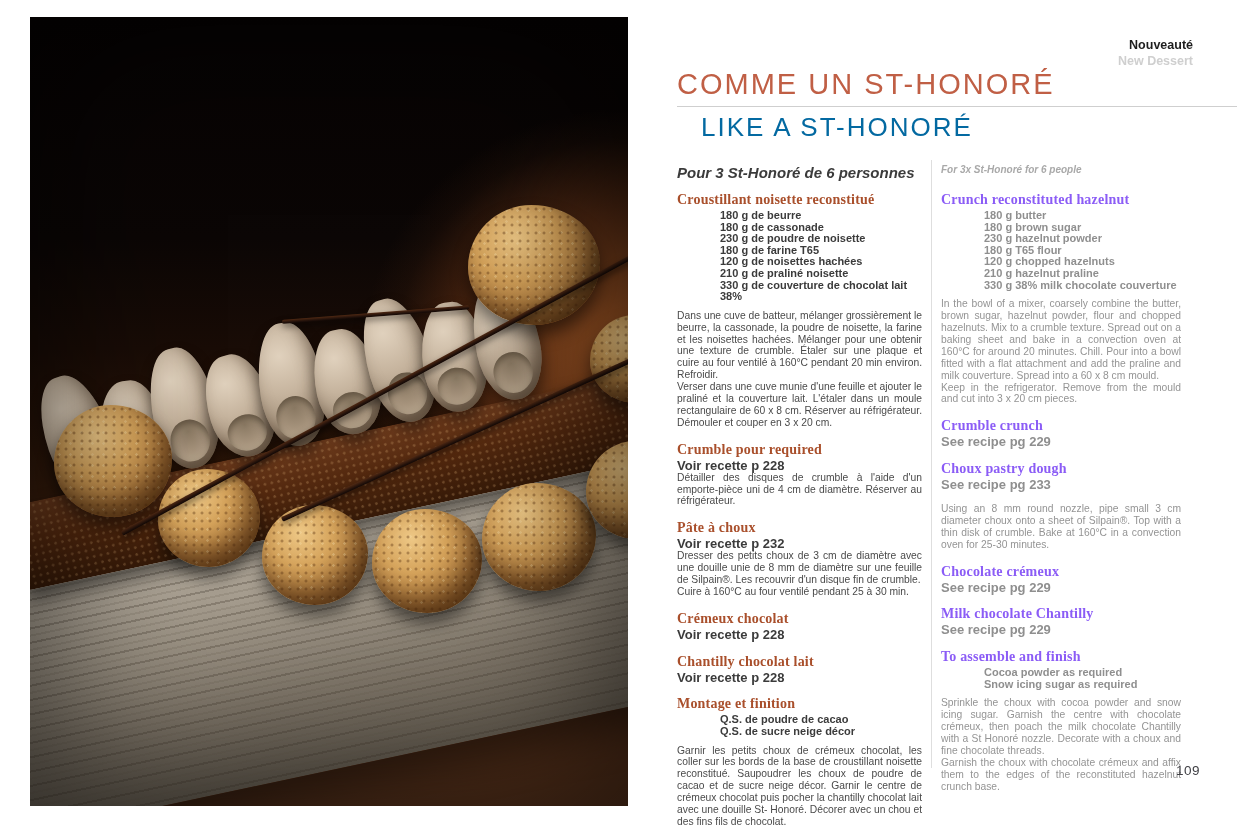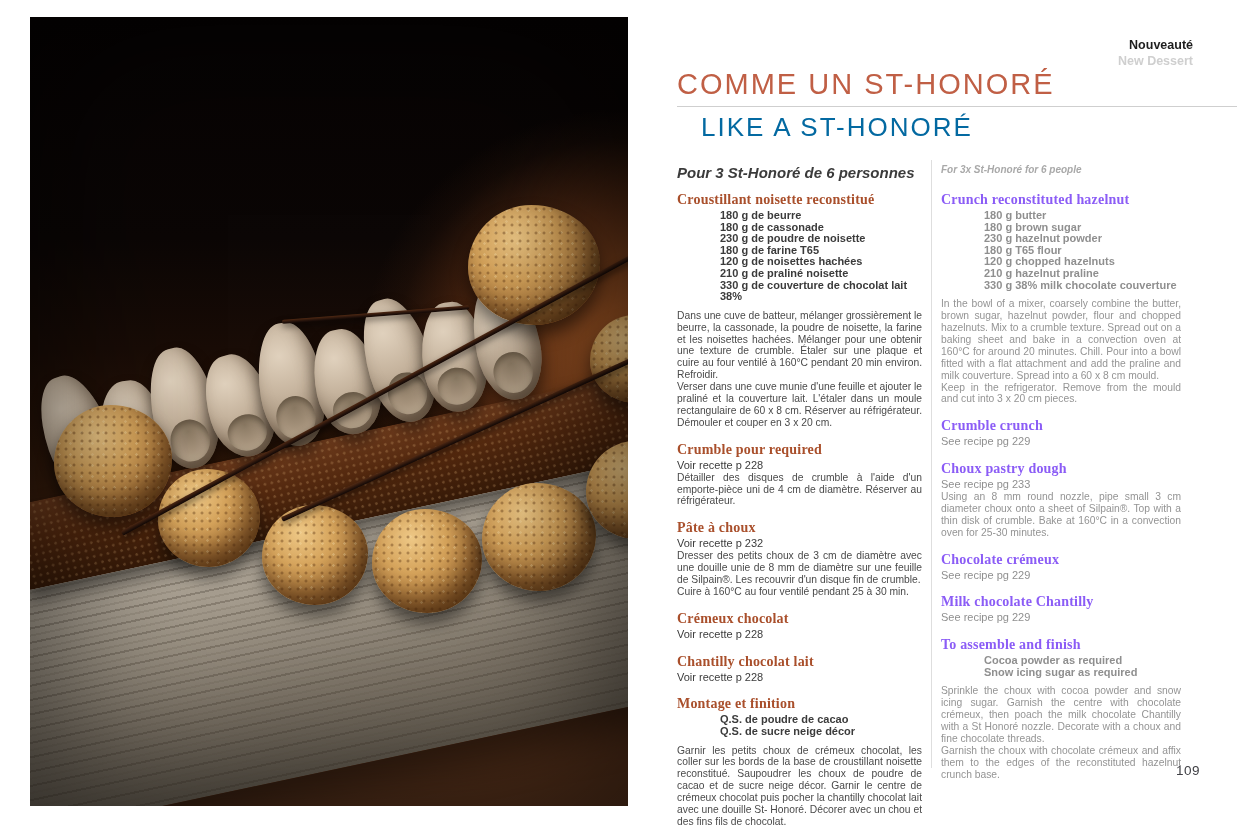--- a/index.html
+++ b/index.html
@@ -97,21 +97,21 @@
 
   .sec { margin-bottom:13px; }
   .sec h3 { font-family:"Liberation Serif", serif; font-size:14px; font-weight:700;
     margin:0 0 2px 0; letter-spacing:.2px; }
   .col-fr .sec h3 { color:#a94f2b; }
   .col-en .sec h3 { color:#8b5cf6; }
 
   .ing { font-size:11px; line-height:11.6px; font-weight:700;margin-left:43px; }
   .col-fr .ing { color:#3b3b3b; }
   .col-en .ing { color:#8f8f8f; }
-  .note { font-size:11px; line-height:11.8px; font-weight:400; }
+  .note { font-size:13px; line-height:11.8px; font-weight:700; }
   .col-fr .note { color:#3b3b3b; }
   .col-en .note { color:#8f8f8f; }
 
   .para { font-size:10.3px; line-height:11.9px; text-align:justify; margin-top:7px; }
   .para + .para { margin-top:0; }
   .col-fr .para { color:#4a4a4a; }
   .col-en .para { color:#949494; }
 
   .page-number { position:absolute; left:1168px; top:763px; width:40px; text-align:center;
     font-size:13.5px; color:#3f3f44; letter-spacing:.5px; }
@@ -215,21 +215,21 @@
       <p class="para">In the bowl of a mixer, coarsely combine the butter, brown sugar, hazelnut powder, flour and chopped hazelnuts. Mix to a crumble texture. Spread out on a baking sheet and bake in a convection oven at 160°C for around 20 minutes. Chill. Pour into a bowl fitted with a flat attachment and add the praline and milk couverture. Spread into a 60 x 8 cm mould.</p>
       <p class="para">Keep in the refrigerator. Remove from the mould and cut into 3 x 20 cm pieces.</p>
     </div>
     <div class="sec">
       <h3>Crumble crunch</h3>
       <div class="note">See recipe pg 229</div>
     </div>
     <div class="sec">
       <h3>Choux pastry dough</h3>
       <div class="note">See recipe pg 233</div>
-      <p class="para" style="margin-top:0">Using an 8 mm round nozzle, pipe small 3 cm diameter choux onto a sheet of Silpain®. Top with a thin disk of crumble. Bake at 160°C in a convection oven for 25-30 minutes.</p>
+      <p class="para" style="margin-top:12px">Using an 8 mm round nozzle, pipe small 3 cm diameter choux onto a sheet of Silpain®. Top with a thin disk of crumble. Bake at 160°C in a convection oven for 25-30 minutes.</p>
     </div>
     <div class="sec">
       <h3>Chocolate crémeux</h3>
       <div class="note">See recipe pg 229</div>
     </div>
     <div class="sec">
       <h3>Milk chocolate Chantilly</h3>
       <div class="note">See recipe pg 229</div>
     </div>
     <div class="sec">

